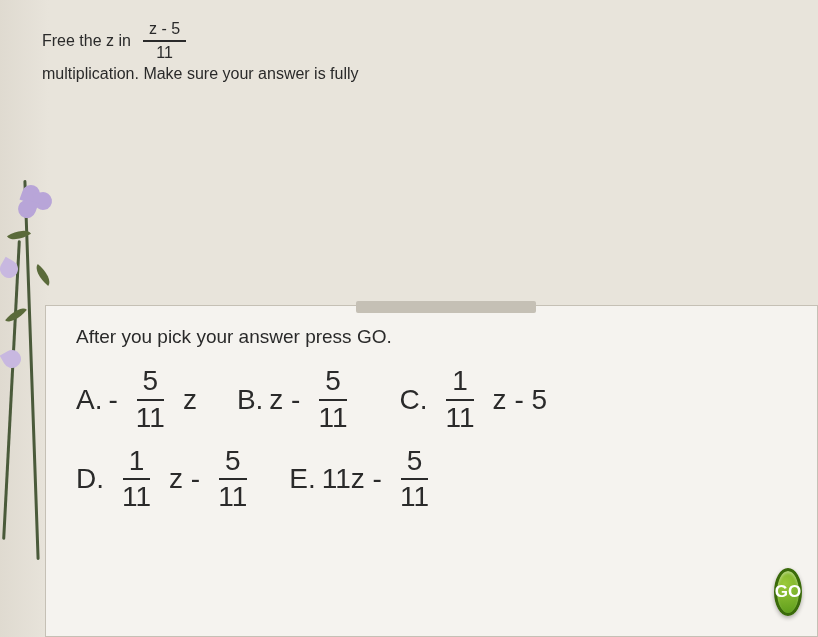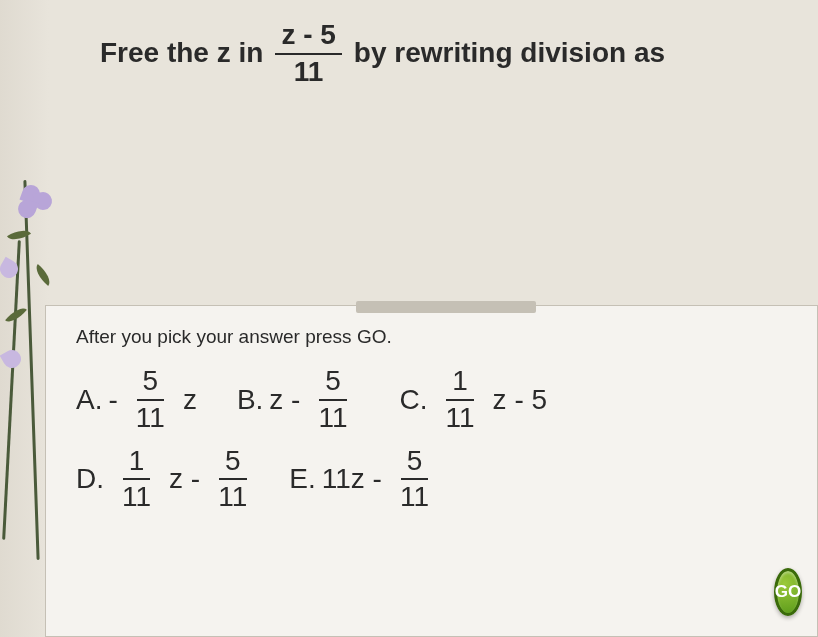--- a/index.html
+++ b/index.html
@@ -54,25 +54,25 @@
       border-radius: 50% 50% 50% 0;
     }
     .leaf {
       position: absolute;
       width: 22px;
       height: 10px;
       background: #5a6a3a;
       border-radius: 0 100% 0 100%;
     }
     .question-area {
-      padding: 20px 20px 0 100px;
-      font-size: 28px;
+      padding: 20px 20px 0 42px;
+      font-size: 16px;
       color: #2a2a2a;
       line-height: 1.6;
-      font-weight: 700;
+      font-weight: 400;
     }
     .question-line1 {
       display: flex;
       align-items: center;
       flex-wrap: wrap;
       gap: 6px;
     }
     .frac {
       display: inline-flex;
       flex-direction: column;
@@ -170,22 +170,22 @@
     <div class="petal" style="left:3px;top:170px;transform:rotate(60deg);background:#c8b8e0"></div>
   </div>
 
   <div class="question-area">
     <div class="question-line1">
       <span>Free the z in</span>
       <span class="frac">
         <span class="num">z - 5</span>
         <span class="den">11</span>
       </span>
-      <span>by rewriting division as</span>
     </div>
+    <div>multiplication. Make sure your answer is fully</div>
   </div>
 
   <div class="answers-box">
     <div class="tab-gray"></div>
     <div class="answers-title">After you pick your answer press GO.</div>
 
     <div class="answers-row">
       <div class="answer-choice">
         <span>A.</span>
         <span>-</span>

